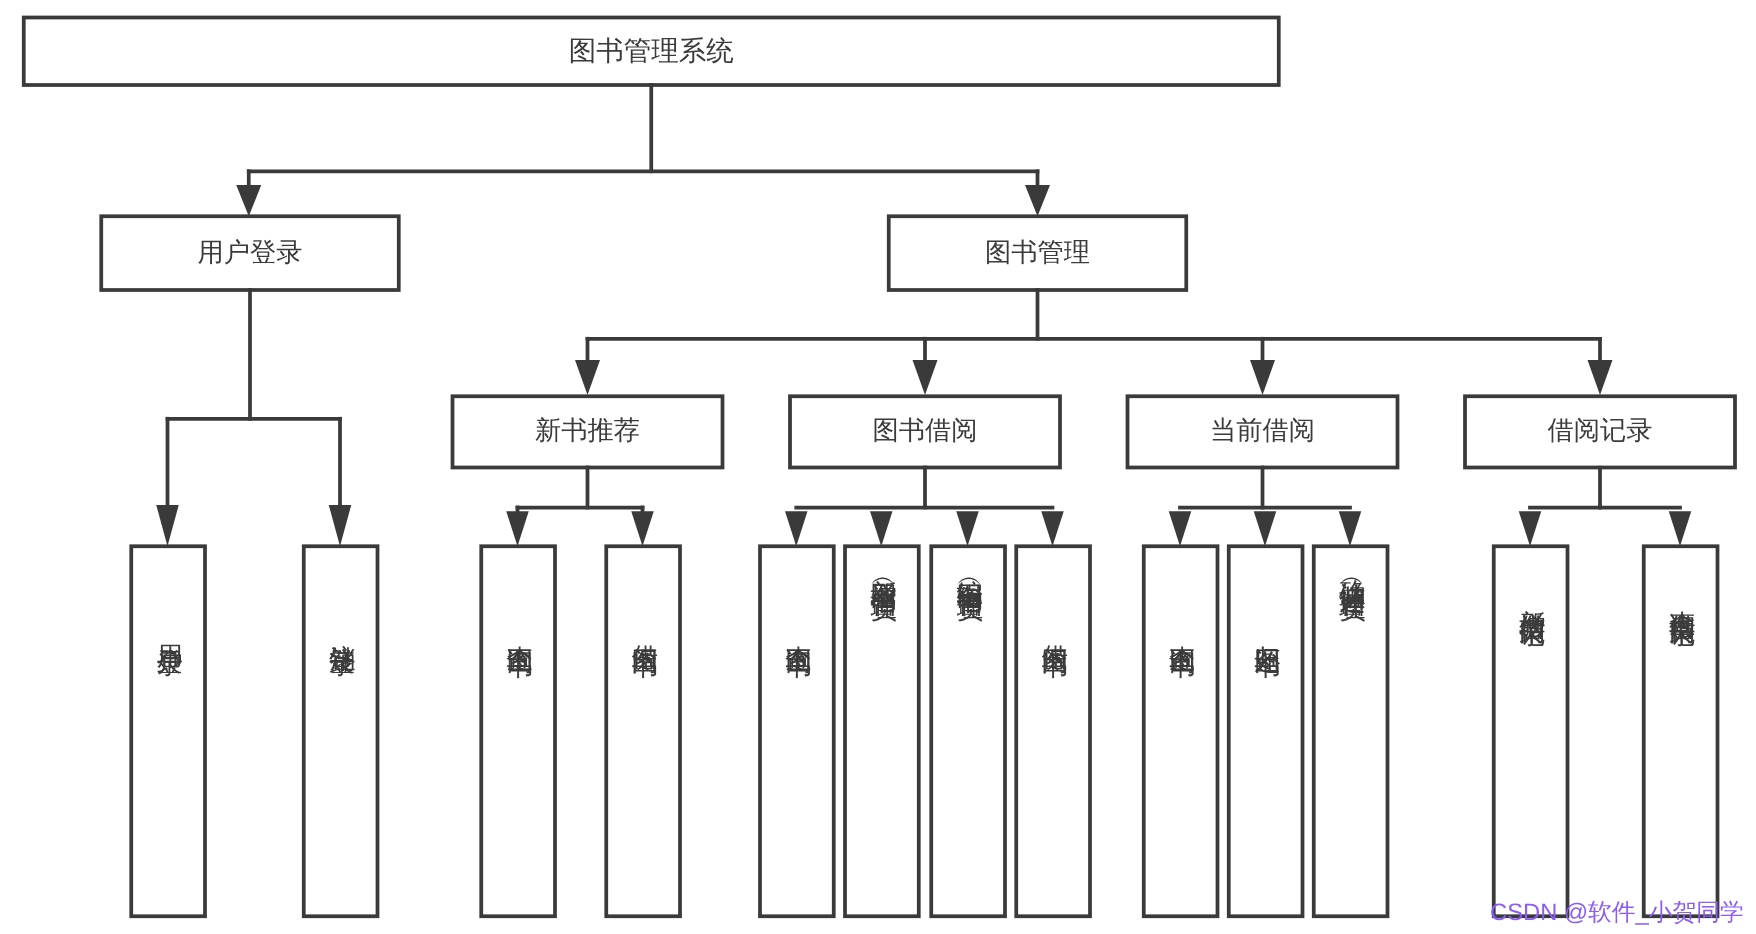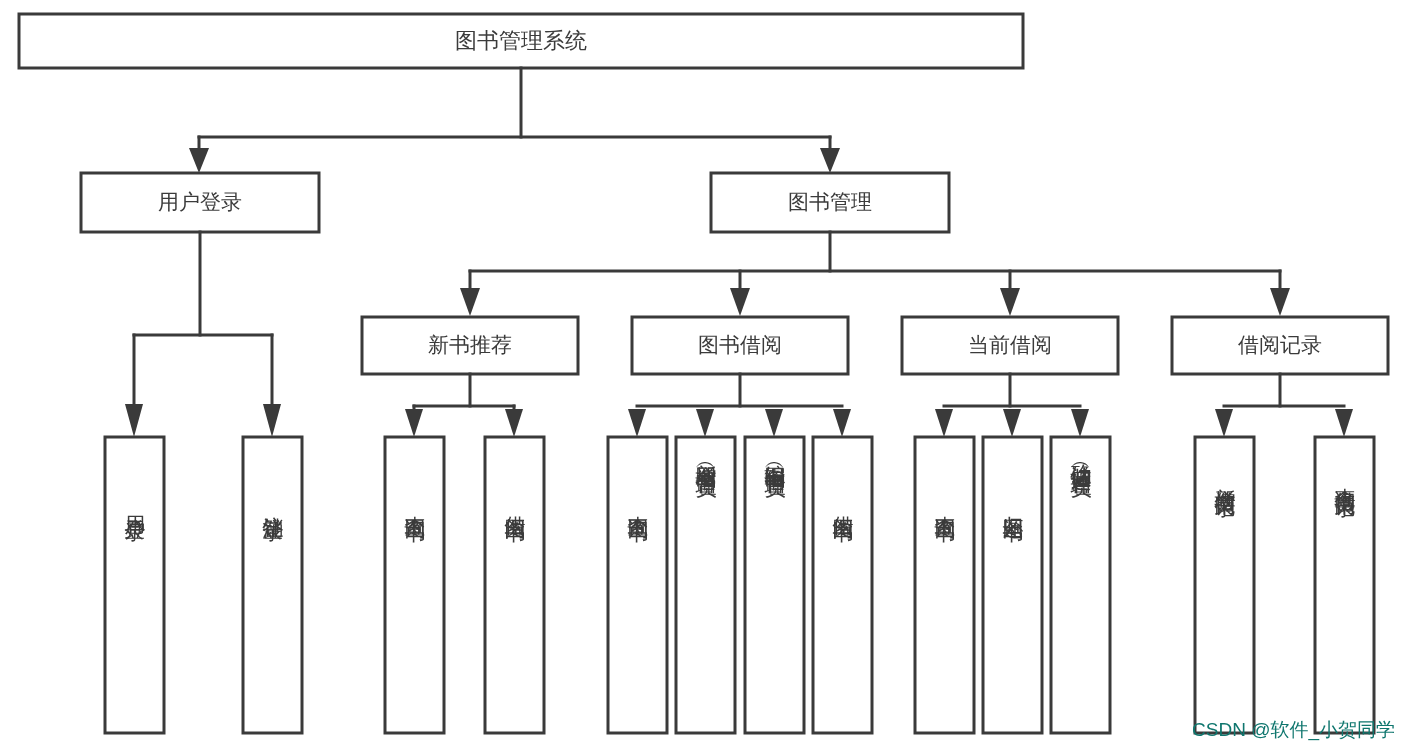--- a/index.html
+++ b/index.html
@@ -36,21 +36,21 @@
     font-family:"Liberation Sans","DejaVu Sans",sans-serif;
     font-size:21px;
     line-height:1.28;
     letter-spacing:2px;
     white-space:nowrap;
   }
   .watermark{
     position:absolute;
     right:10px;
     bottom:4px;
-    color:#0f766e;
+    color:#8b5cf6;
     font-size:19px;
     font-family:"Liberation Sans","DejaVu Sans",sans-serif;
     white-space:nowrap;
   }
 </style>
 </head>
 <body>
 
 <div id="diagram-root">
 

